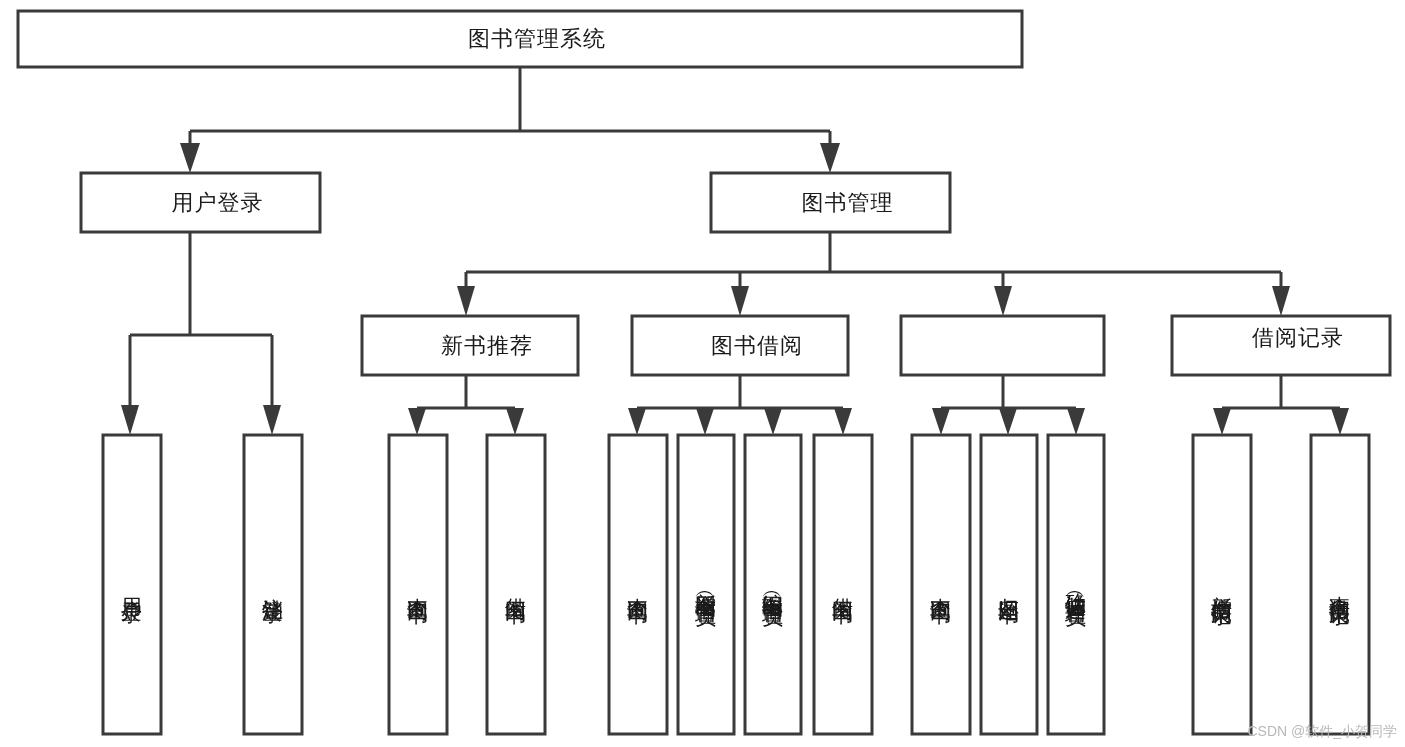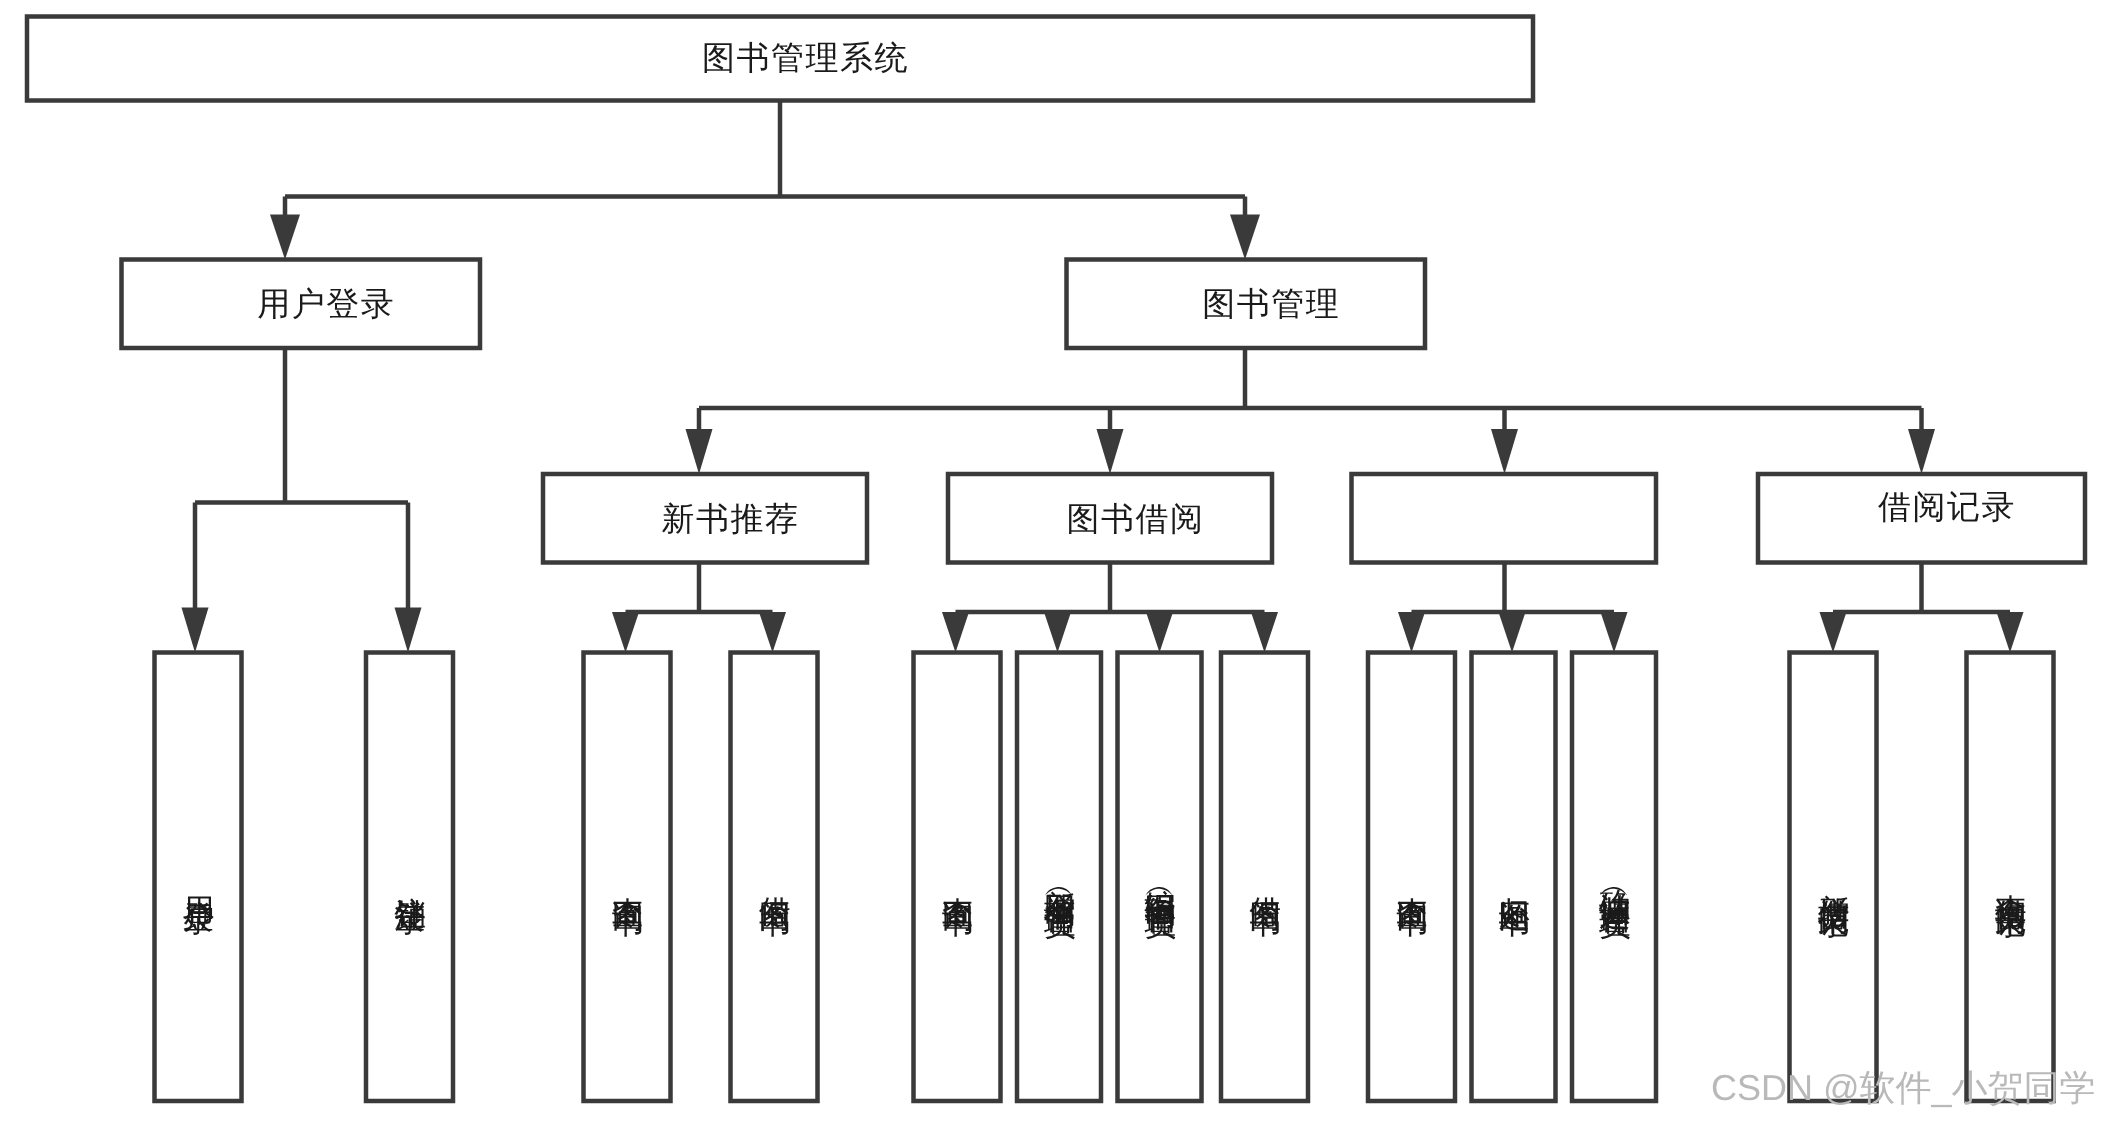--- a/index.html
+++ b/index.html
@@ -40,21 +40,21 @@
   }
   .edge-arrow {
     fill: #3a3a3a;
     stroke: none;
   }
   .watermark {
     position: absolute;
     right: 8px;
     bottom: 6px;
     font-family: "Liberation Sans", "DejaVu Sans", sans-serif;
-    font-size: 24px;
+    font-size: 14px;
     color: #b9b9b9;
     white-space: nowrap;
     user-select: none;
   }
   .vtext-wrap {
     position: absolute;
     display: flex;
     align-items: center;
     justify-content: center;
     pointer-events: none;

